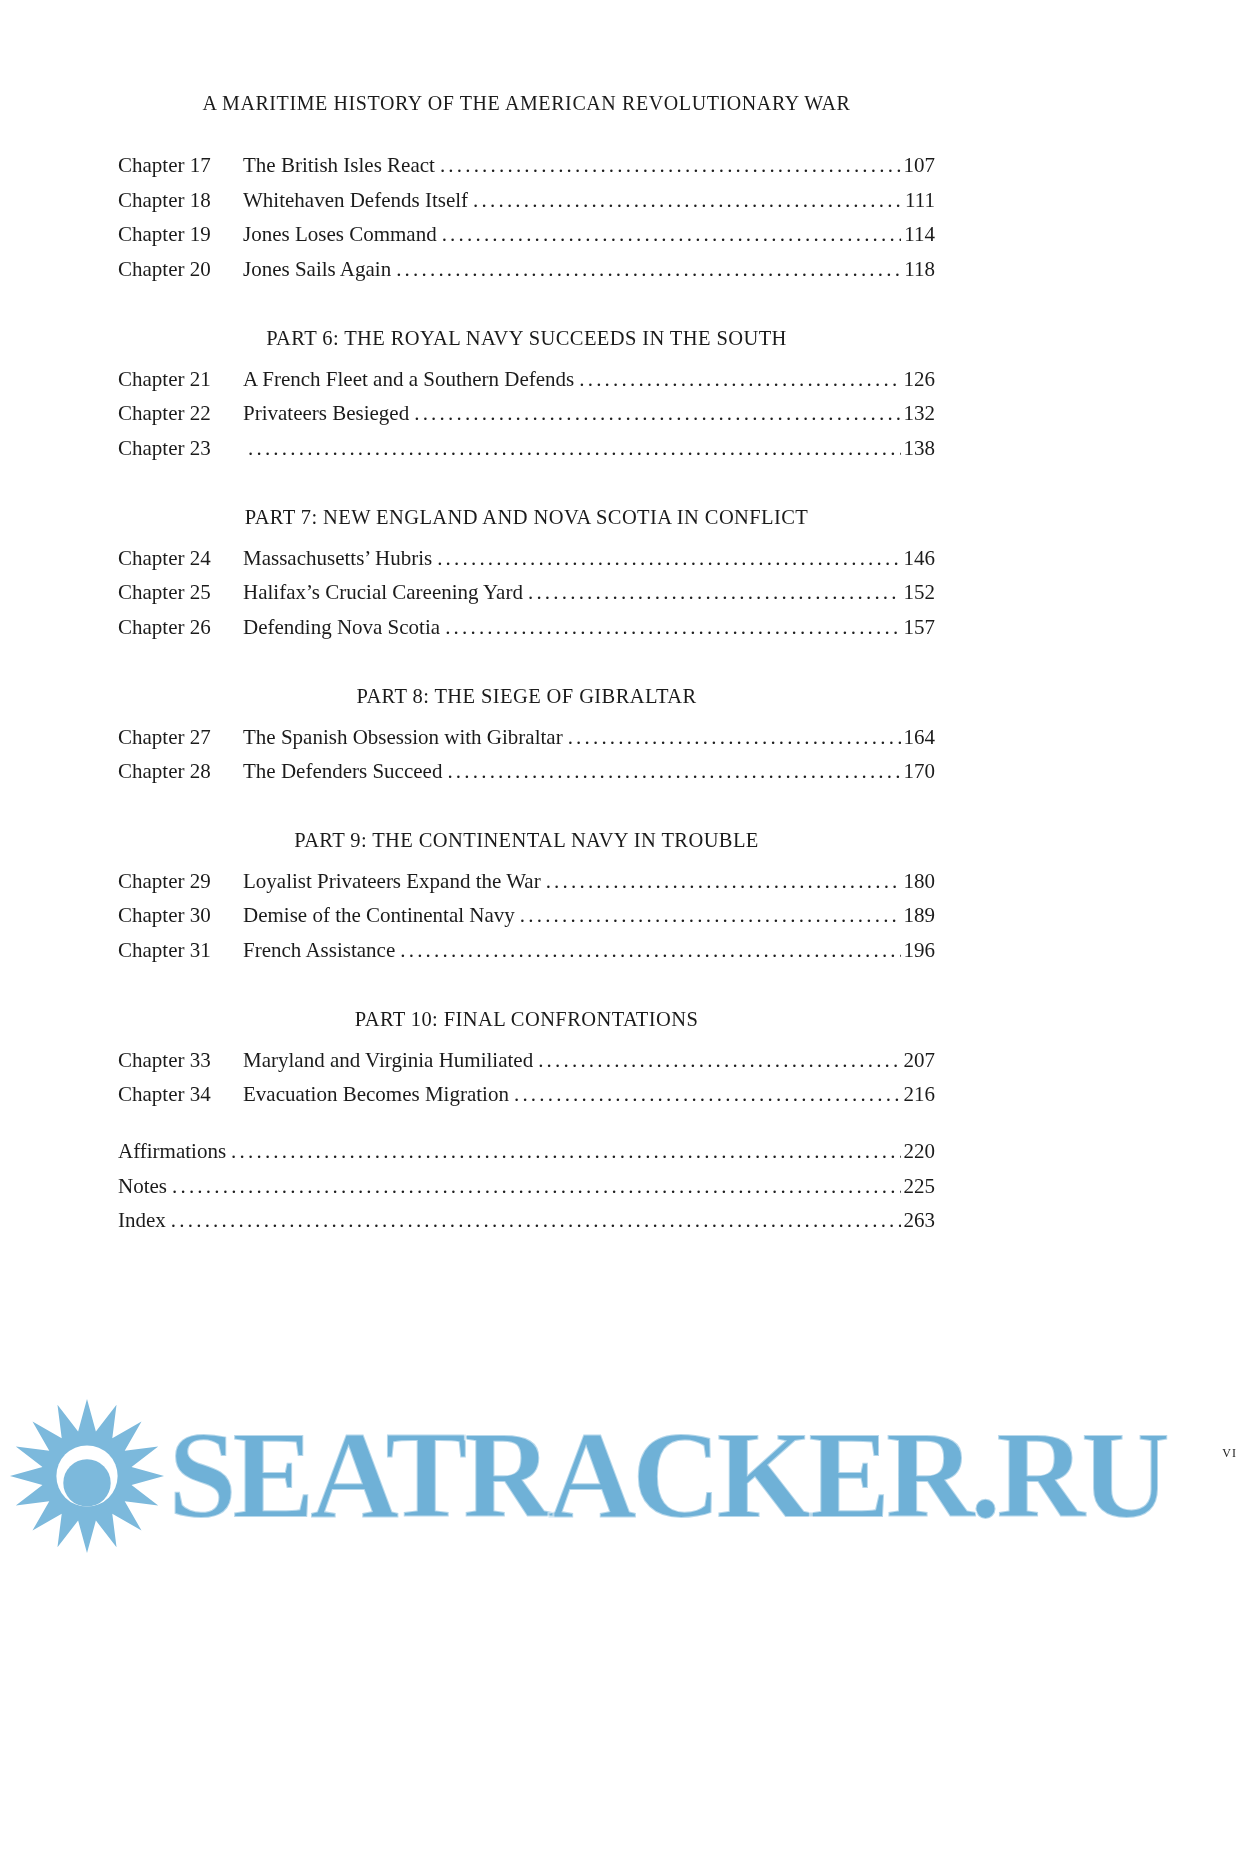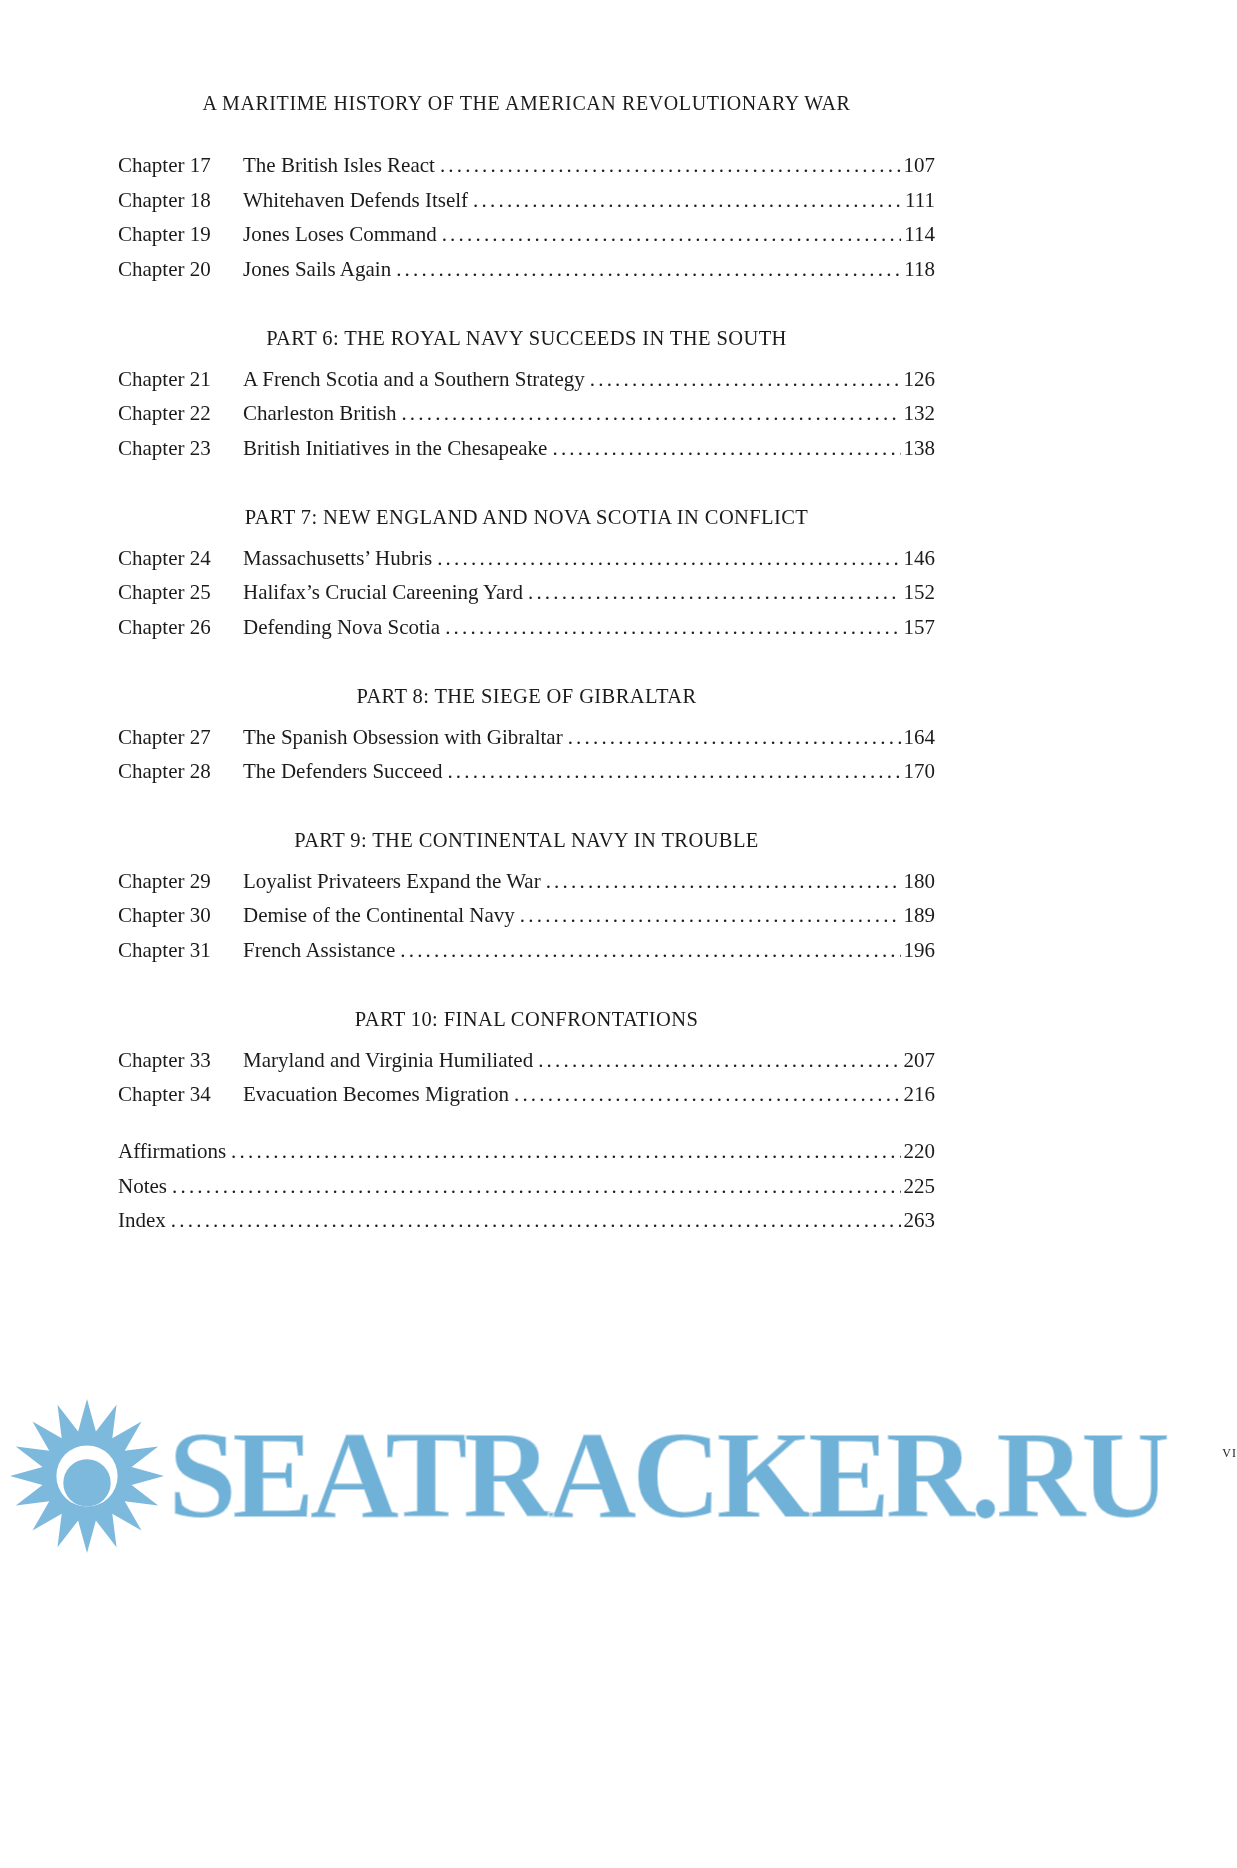--- a/index.html
+++ b/index.html
@@ -130,33 +130,32 @@
         </div>
         <div class="entry-row">
           <span class="chapter-label">Chapter 20</span>
           <span class="entry-title">Jones Sails Again</span>
           <span class="dots"></span>
           <span class="entry-page">118</span>
         </div>
         <div class="part-title">PART 6: THE ROYAL NAVY SUCCEEDS IN THE SOUTH</div>
         <div class="entry-row">
           <span class="chapter-label">Chapter 21</span>
-          <span class="entry-title">A French Scotia and a Southern Strategy</span>
+          <span class="entry-title">A French Fleet and a Southern Defends</span>
           <span class="dots"></span>
           <span class="entry-page">126</span>
         </div>
         <div class="entry-row">
           <span class="chapter-label">Chapter 22</span>
-          <span class="entry-title">Charleston British</span>
+          <span class="entry-title">Privateers Besieged</span>
           <span class="dots"></span>
           <span class="entry-page">132</span>
         </div>
         <div class="entry-row">
           <span class="chapter-label">Chapter 23</span>
-          <span class="entry-title">British Initiatives in the Chesapeake</span>
           <span class="dots"></span>
           <span class="entry-page">138</span>
         </div>
         <div class="part-title">PART 7: NEW ENGLAND AND NOVA SCOTIA IN CONFLICT</div>
         <div class="entry-row">
           <span class="chapter-label">Chapter 24</span>
           <span class="entry-title">Massachusetts’ Hubris</span>
           <span class="dots"></span>
           <span class="entry-page">146</span>
         </div>

